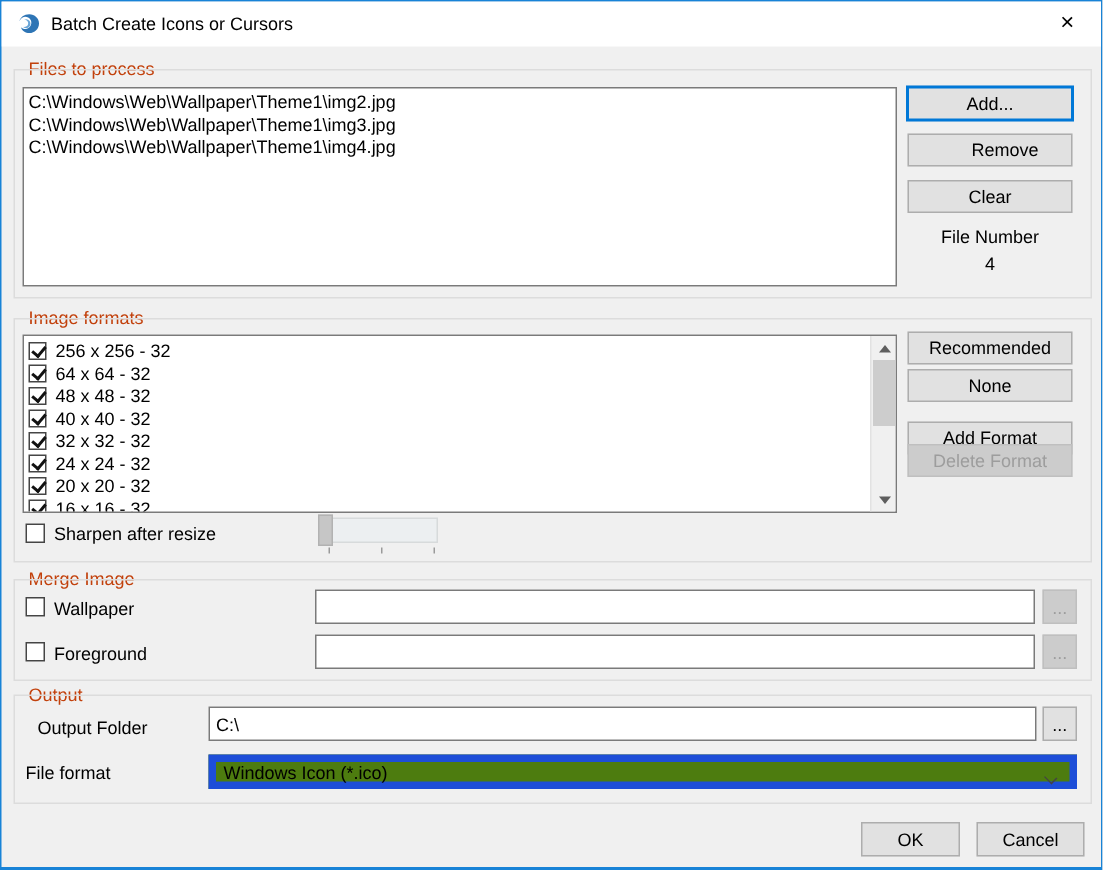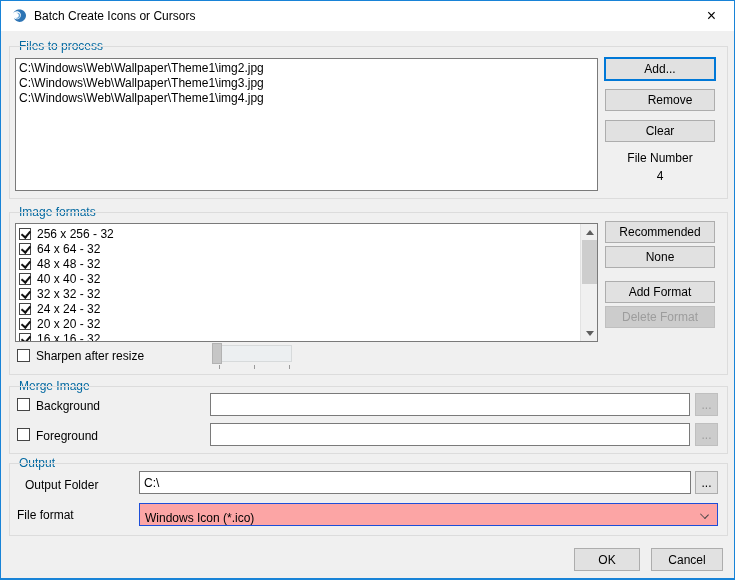--- a/index.html
+++ b/index.html
@@ -26,21 +26,21 @@
   .close-btn {
     position: absolute; right: 0; top: 0; width: 45px; height: 29px;
     display: flex; align-items: center; justify-content: center;
     font-size: 16px; color: #000; cursor: default;
   }
 
   
   .group { position: absolute; border: 1px solid #dcdcdc; }
   .group-label {
     position: absolute; background: #f0f0f0; padding: 0 4px;
-    font-size: 12px; color: #0369a1; line-height: 14px; white-space: nowrap;
+    font-size: 12px; color: #c2410c; line-height: 14px; white-space: nowrap;
   }
 
   
   .btn {
     position: absolute;
     background: #e1e1e1; border: 1px solid #adadad;
     font-family: "Liberation Sans", sans-serif;
     font-size: 12px; color: #000; text-align: center;
     display: flex; align-items: center; justify-content: center;
     cursor: default;
@@ -80,22 +80,22 @@
   }
   .field-label { position: absolute; white-space: nowrap; }
 
   .textinput {
     position: absolute; background: #fff; border: 1px solid #7a7a7a;
     font-family: "Liberation Sans", sans-serif; font-size: 12px; color: #000;
     padding: 0 4px; outline: none;
   }
 
   .combobox {
-    position: absolute; background: #fca5a5; border: 1px solid #1d4ed8;
-    display: flex; align-items: flex-end; padding-left: 5px; cursor: default;
+    position: absolute; background: #4d7c0f; border: 5px solid #1d4ed8;
+    display: flex; align-items: flex-start; padding-left: 5px; cursor: default;
   }
   .combo-chevron {
     position: absolute; right: 9px; top: 7px;
     width: 7px; height: 7px;
     border-right: 1px solid #444; border-bottom: 1px solid #444;
     transform: rotate(45deg) scale(1,0.8);
   }
 
   
   .slider-track { position: absolute; background: #eceff1; border: 1px solid #d7dadb; }
@@ -179,36 +179,36 @@
       <div class="scroll-thumb" style="top:16px; height:44px;"></div>
       <div class="scroll-arrow" style="bottom:0;">
           <span class="tri-down"></span>
         </div>
     </div>
   </div>
 
   <div class="btn" style="left:604px; top:220px; width:110px; height:22px;">Recommended</div>
   <div class="btn" style="left:604px; top:245px; width:110px; height:22px;">None</div>
   <div class="btn" style="left:604px; top:280px; width:110px; height:22px;">Add Format</div>
-  <div class="btn disabled" style="left:604px; top:305px; width:110px; height:22px;">Delete Format</div>
+  <div class="btn disabled" style="left:604px; top:295px; width:110px; height:22px;">Delete Format</div>
 
   <span class="checkbox" style="left:16px; top:348px;"></span>
   <span class="field-label" style="left:35px; top:348px;">Sharpen after resize</span>
 
   <div class="slider-track" style="left:214px; top:344px; width:77px; height:17px;"></div>
   <div class="slider-thumb" style="left:211px; top:342px; width:10px; height:21px;"></div>
   <div class="slider-tick" style="left:218px; top:364px;"></div>
   <div class="slider-tick" style="left:253px; top:364px;"></div>
   <div class="slider-tick" style="left:288px; top:364px;"></div>
 
   <span class="group-label" style="left:14px; top:378px;">Merge Image</span>
   <div class="group" style="left:8px; top:385px; width:719px; height:68px;"></div>
 
   <span class="checkbox" style="left:16px; top:397px;"></span>
-  <span class="field-label" style="left:35px; top:398px;">Background</span>
+  <span class="field-label" style="left:35px; top:398px;">Wallpaper</span>
   <input class="textinput" style="left: 209px; top: 392px; width: 480px; height: 23px;" value="">
   <div class="btn disabled" style="left:694px; top:392px; width:23px; height:23px;">...</div>
 
   <span class="checkbox" style="left:16px; top:427px;"></span>
   <span class="field-label" style="left:35px; top:428px;">Foreground</span>
   <input class="textinput" style="left: 209px; top: 422px; width: 480px; height: 23px;" value="">
   <div class="btn disabled" style="left:694px; top:422px; width:23px; height:23px;">...</div>
 
   <span class="group-label" style="left:14px; top:455px;">Output</span>
   <div class="group" style="left:8px; top:462px; width:719px; height:73px;"></div>

